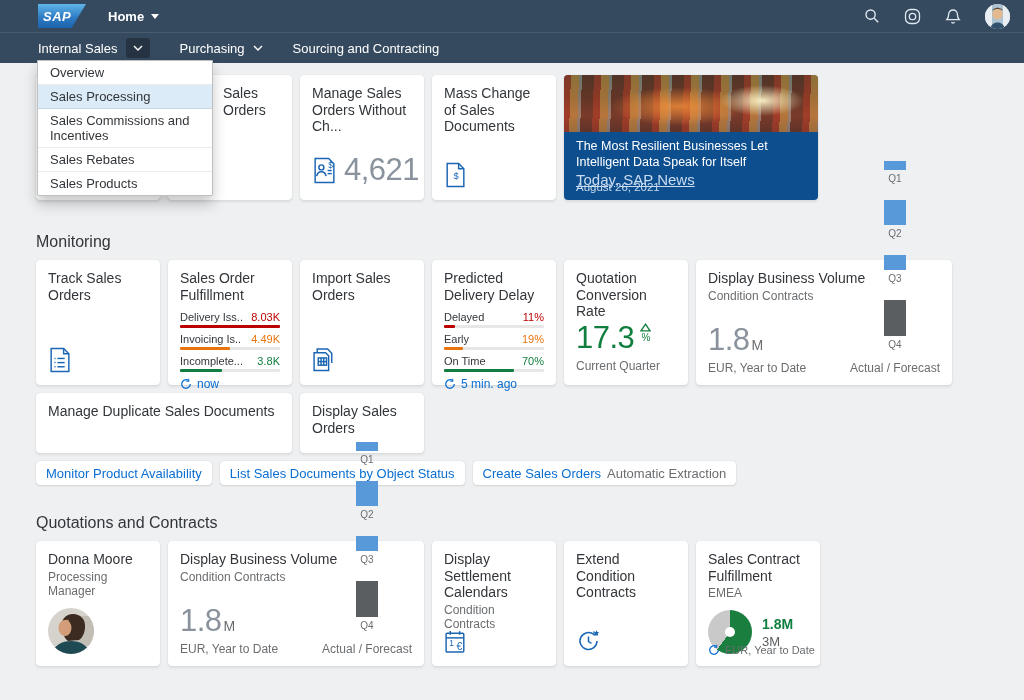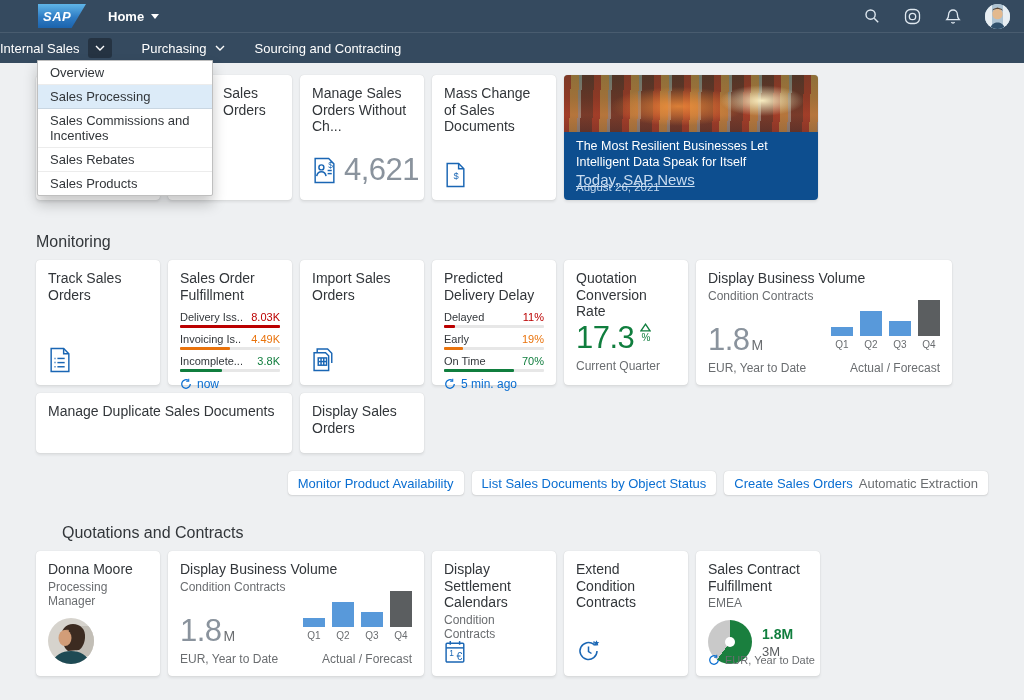--- a/index.html
+++ b/index.html
@@ -11,21 +11,21 @@
   .shell{background:#354a5f;}
   .shell-row1{height:32px;display:flex;align-items:center;padding:0 14px 0 38px;}
   .sap-logo{width:48px;height:24px;background:linear-gradient(180deg,#5fb5e8 0%,#2f7cc4 55%,#1b63ad 100%);
     clip-path:polygon(0 0,100% 0,70% 100%,0 100%);display:flex;align-items:center;padding-left:5px;box-sizing:border-box;
     color:#fff;font-weight:bold;font-style:italic;font-size:13px;letter-spacing:.5px;cursor:pointer;}
   .home{color:#fff;font-size:13px;font-weight:bold;display:flex;align-items:center;gap:7px;margin-left:22px;cursor:pointer;}
   .caret-down{width:0;height:0;border-left:4px solid transparent;border-right:4px solid transparent;border-top:5px solid #fff;}
   .shell-icons{margin-left:auto;display:flex;align-items:center;gap:24px;}
   .shell-icons svg{display:block;cursor:pointer;}
   .avatar{width:25px;height:25px;border-radius:50%;overflow:hidden;background:#b6c6d3;cursor:pointer;}
-  .shell-row2{height:30px;display:flex;align-items:center;gap:30px;border-top:1px solid rgba(255,255,255,.10);}
+  .shell-row2{height:30px;display:flex;align-items:center;gap:30px;padding-left:38px;border-top:1px solid rgba(255,255,255,.10);}
   .nav-item{display:flex;align-items:center;gap:8px;color:#fff;font-size:13px;cursor:pointer;}
   .nav-chev-box{width:24px;height:20px;border-radius:3px;background:rgba(0,0,0,.30);display:flex;align-items:center;justify-content:center;}
   
   .menu-popup{position:absolute;top:60px;left:37px;width:174px;background:#fff;border:1px solid #bfbfbf;
     box-shadow:0 8px 14px rgba(0,0,0,.22);z-index:60;border-radius:0 0 2px 2px;}
   .menu-item{font-size:13px;color:#32363a;padding:4px 12px;border-bottom:1px solid #ececec;cursor:pointer;}
   .menu-item:last-child{border-bottom:none;}
   .menu-item.selected{background:#dcebf8;border-bottom:1px solid #c9d6e2;}
   
   .content{padding:12px 36px 0;}
@@ -48,49 +48,49 @@
       radial-gradient(ellipse 60px 22px at 78% 45%, rgba(255,245,200,.95), rgba(255,220,130,0) 70%),
       radial-gradient(ellipse 90px 26px at 45% 55%, rgba(255,150,60,.75), rgba(255,150,60,0) 75%),
       repeating-linear-gradient(92deg, rgba(200,50,30,.50) 0 7px, rgba(255,170,70,.45) 7px 15px, rgba(255,255,255,.28) 15px 18px, rgba(120,40,30,.45) 18px 30px),
       linear-gradient(180deg,#31402f 0%,#51402d 40%,#7a4a33 70%,#4d3b33 100%);}
   .news-body{background:#0d4e8f;height:68px;box-sizing:border-box;padding:7px 12px;position:relative;color:#fff;}
   .news-title{font-size:12.5px;line-height:1.25;}
   .news-src{font-size:15px;color:#c9dcf0;margin-top:1px;text-decoration:underline;}
   .news-date{font-size:11.5px;color:#c9dcf0;position:absolute;left:12px;bottom:7px;}
   
   .section-heading{font-size:16px;font-weight:400;color:#32363a;margin:33px 0 9px;}
-  .section-heading.second{margin-top:29px;margin-left:26px;}
+  .section-heading.second{margin-top:29px;}
   .gap8{margin-top:8px;}
   
   .cmp-chart{margin-top:8px;}
   .cmp-line{display:flex;justify-content:space-between;align-items:baseline;font-size:11px;color:#32363a;}
   .cmp-label{white-space:nowrap;overflow:hidden;max-width:62px;}
   .cmp-val{font-size:11px;}
   .cmp-track{height:3px;background:#e7e7e7;border-radius:1px;margin:2px 0 5px;}
   .cmp-fill{height:3px;border-radius:1px;}
   .refresh-line{display:flex;align-items:center;gap:5px;font-size:12px;color:#0a6ed1;margin-top:2px;}
   .refresh-line.gray span{color:#6a6d70;font-size:11px;}
   
-  .vbar-row{display:flex;align-items:flex-end;gap:7px;}
+  .vbar-row{display:flex;gap:16px;flex-direction:column;}
   .vbar-col{display:flex;flex-direction:column;align-items:center;}
   .vbar{width:22px;}
   .vbar-lbl{font-size:10px;color:#6a6d70;margin-top:3px;}
   .chart-footer{font-size:12px;color:#6a6d70;margin-top:11px;text-align:right;}
   .bottom-flex{position:absolute;left:12px;right:12px;bottom:10px;display:flex;justify-content:space-between;align-items:flex-end;}
   .kpi-footer{font-size:12px;color:#6a6d70;margin-top:3px;}
   
   .q-block{position:absolute;left:12px;bottom:12px;}
   .q-line{display:flex;align-items:flex-start;gap:6px;}
   .q-num{font-size:31px;color:#107e3e;letter-spacing:-.5px;line-height:1;}
   .q-side{display:flex;flex-direction:column;align-items:center;margin-top:1px;}
   .q-side svg{display:block;}
   .q-pct{font-size:10px;color:#107e3e;line-height:1;margin-top:1px;}
   .q-footer{font-size:12px;color:#6a6d70;margin-top:6px;}
   
-  .links-row{display:flex;gap:8px;margin-top:18px;justify-content:flex-end;}
+  .links-row{display:flex;gap:8px;margin-top:8px;}
   .link-tile{background:#fff;border-radius:4px;box-shadow:0 0 1px rgba(0,0,0,.2),0 1px 2px rgba(0,0,0,.1);
     height:24px;box-sizing:border-box;padding:0 10px;display:inline-flex;align-items:center;gap:6px;
     font-size:13px;color:#0a6ed1;cursor:pointer;white-space:nowrap;}
   .link-suffix{color:#6a6d70;}
   
   .contact-photo{position:absolute;left:12px;bottom:12px;width:46px;height:46px;border-radius:50%;overflow:hidden;}
   
   .donut-row{display:flex;align-items:center;gap:10px;margin-top:10px;}
   .donut{width:44px;height:44px;border-radius:50%;position:relative;flex:0 0 auto;}
   .donut::after{content:"";position:absolute;left:17px;top:17px;width:10px;height:10px;border-radius:50%;background:#fff;}

